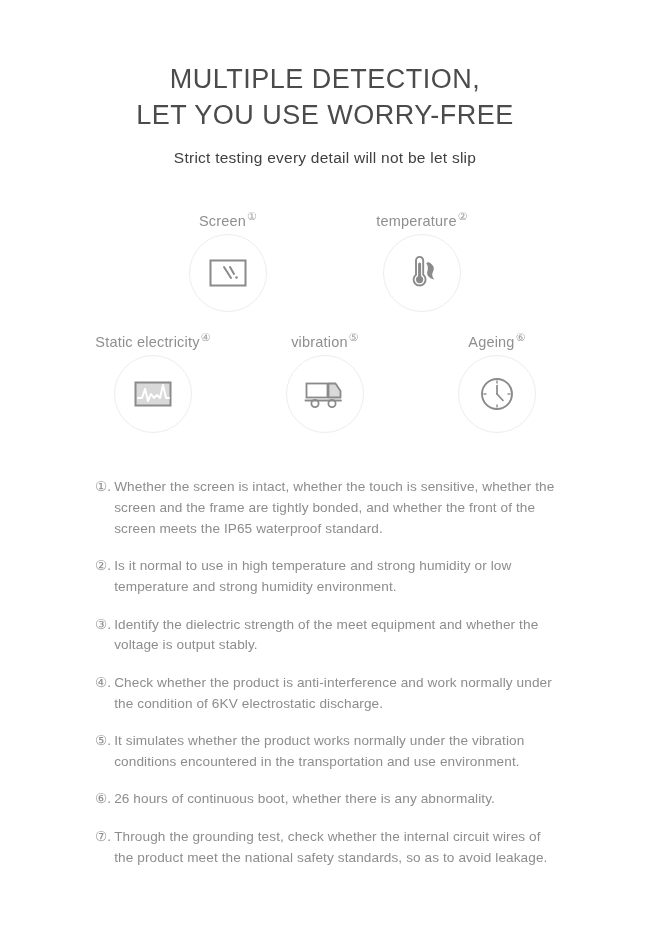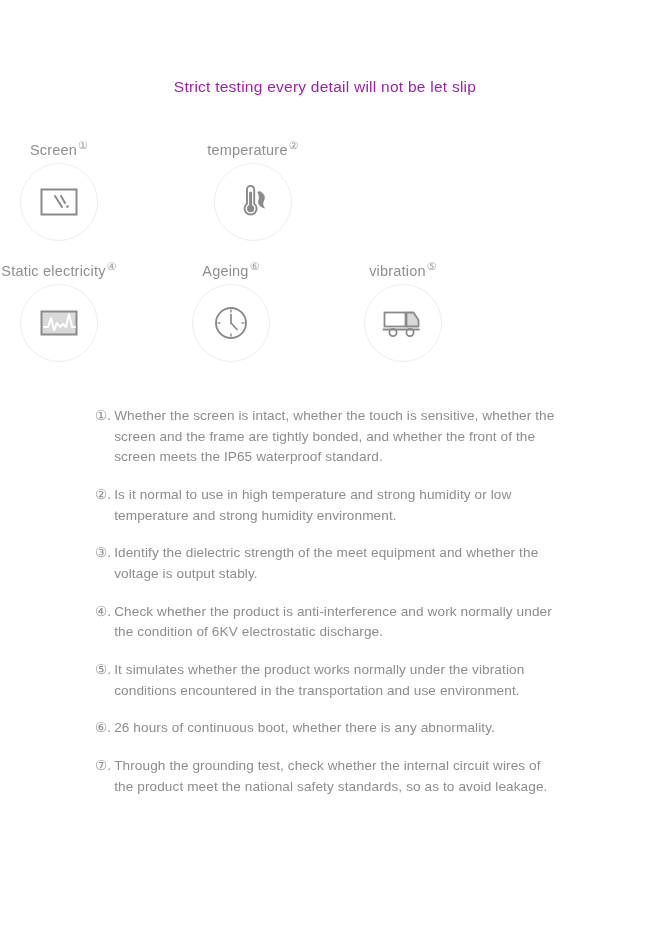--- a/index.html
+++ b/index.html
@@ -27,31 +27,32 @@
     color: #4b4b4b;
     line-height: 1.32;
     margin: 0;
   }
   .title-line {
     display: block;
   }
   .subtitle {
     margin: 16px 0 0 0;
     font-size: 15.5px;
-    color: #a21caf;
+    color: #404040;
     letter-spacing: 0.25px;
     font-weight: 400;
   }
 
   
   .icon-section {
     margin-top: 46px;
   }
   .icon-row {
     display: flex;
+    justify-content: center;
   }
   .icon-row.row-1 {
     gap: 76px;
   }
   .icon-row.row-2 {
     gap: 54px;
     margin-top: 22px;
   }
   .icon-cell {
     width: 118px;
@@ -109,20 +110,24 @@
     color: #8d8d8d;
   }
   .desc-text {
     flex: 1 1 auto;
   }
 </style>
 </head>
 <body>
 
 <div class="header">
+  <h1 class="title">
+    <span class="title-line">MULTIPLE DETECTION,</span>
+    <span class="title-line">LET YOU USE WORRY-FREE</span>
+  </h1>
   <p class="subtitle">Strict testing every detail will not be let slip</p>
 </div>
 
 <div class="icon-section">
 
   <div class="icon-row row-1">
 
     <div class="icon-cell">
       <div class="icon-label">
         <span>Screen</span><span class="sup">①</span>
@@ -165,20 +170,41 @@
 
     <div class="icon-cell">
       <div class="icon-label">
         <span>Static electricity</span><span class="sup">④</span>
       </div>
       <div class="icon-circle">
         <span>
           <svg width="40" height="32" viewBox="0 0 40 32">
             <rect x="2.5" y="4.5" width="35" height="23" fill="#d9d9d9" stroke="#8a8a8a" stroke-width="2"></rect>
             <polyline points="5,20 9,20 12,11 15,23 18,16 21,20 24,17 27,20 30,7 33,20 36,20" fill="none" stroke="#ffffff" stroke-width="2" stroke-linejoin="round" stroke-linecap="round"></polyline>
+          </svg>
+        </span>
+      </div>
+    </div>
+
+    <div class="icon-cell">
+      <div class="icon-label">
+        <span>vibration</span><span class="sup">⑤</span>
+      </div>
+      <div class="icon-circle">
+        <span>
+          <svg width="42" height="32" viewBox="0 0 42 32">
+
+            <rect x="2.5" y="5.5" width="21" height="14" fill="none" stroke="#8a8a8a" stroke-width="1.8"></rect>
+
+            <path d="M24.5 5.5 h7 l5 7.5 v6.5 h-12 z" fill="#d9d9d9" stroke="#8a8a8a" stroke-width="1.8" stroke-linejoin="round"></path>
+
+            <line x1="1.5" y1="22.5" x2="37" y2="22.5" stroke="#8a8a8a" stroke-width="1.8" stroke-linecap="round"></line>
+
+            <circle cx="11" cy="25.5" r="3.6" fill="none" stroke="#8a8a8a" stroke-width="1.8"></circle>
+            <circle cx="28" cy="25.5" r="3.6" fill="none" stroke="#8a8a8a" stroke-width="1.8"></circle>
           </svg>
         </span>
       </div>
     </div>
 
     <div class="icon-cell">
       <div class="icon-label">
         <span>Ageing</span><span class="sup">⑥</span>
       </div>
       <div class="icon-circle">
@@ -189,41 +215,20 @@
             <line x1="18" y1="28.5" x2="18" y2="31.5" stroke="#8a8a8a" stroke-width="1.4"></line>
             <line x1="4.5" y1="18" x2="7.5" y2="18" stroke="#8a8a8a" stroke-width="1.4"></line>
             <line x1="28.5" y1="18" x2="31.5" y2="18" stroke="#8a8a8a" stroke-width="1.4"></line>
             <line x1="18" y1="18" x2="18" y2="9.5" stroke="#8a8a8a" stroke-width="1.7" stroke-linecap="round"></line>
             <line x1="18" y1="18" x2="24" y2="24.5" stroke="#8a8a8a" stroke-width="1.7" stroke-linecap="round"></line>
           </svg>
         </span>
       </div>
     </div>
 
-    <div class="icon-cell">
-      <div class="icon-label">
-        <span>vibration</span><span class="sup">⑤</span>
-      </div>
-      <div class="icon-circle">
-        <span>
-          <svg width="42" height="32" viewBox="0 0 42 32">
-
-            <rect x="2.5" y="5.5" width="21" height="14" fill="none" stroke="#8a8a8a" stroke-width="1.8"></rect>
-
-            <path d="M24.5 5.5 h7 l5 7.5 v6.5 h-12 z" fill="#d9d9d9" stroke="#8a8a8a" stroke-width="1.8" stroke-linejoin="round"></path>
-
-            <line x1="1.5" y1="22.5" x2="37" y2="22.5" stroke="#8a8a8a" stroke-width="1.8" stroke-linecap="round"></line>
-
-            <circle cx="11" cy="25.5" r="3.6" fill="none" stroke="#8a8a8a" stroke-width="1.8"></circle>
-            <circle cx="28" cy="25.5" r="3.6" fill="none" stroke="#8a8a8a" stroke-width="1.8"></circle>
-          </svg>
-        </span>
-      </div>
-    </div>
-
 
   </div>
 </div>
 
 <div class="desc-list">
 
   <div class="desc-item">
     <span class="desc-num">①.</span>
     <span class="desc-text">Whether the screen is intact, whether the touch is sensitive, whether the screen and the frame are tightly bonded, and whether the front of the screen meets the IP65 waterproof standard.</span>
   </div>

